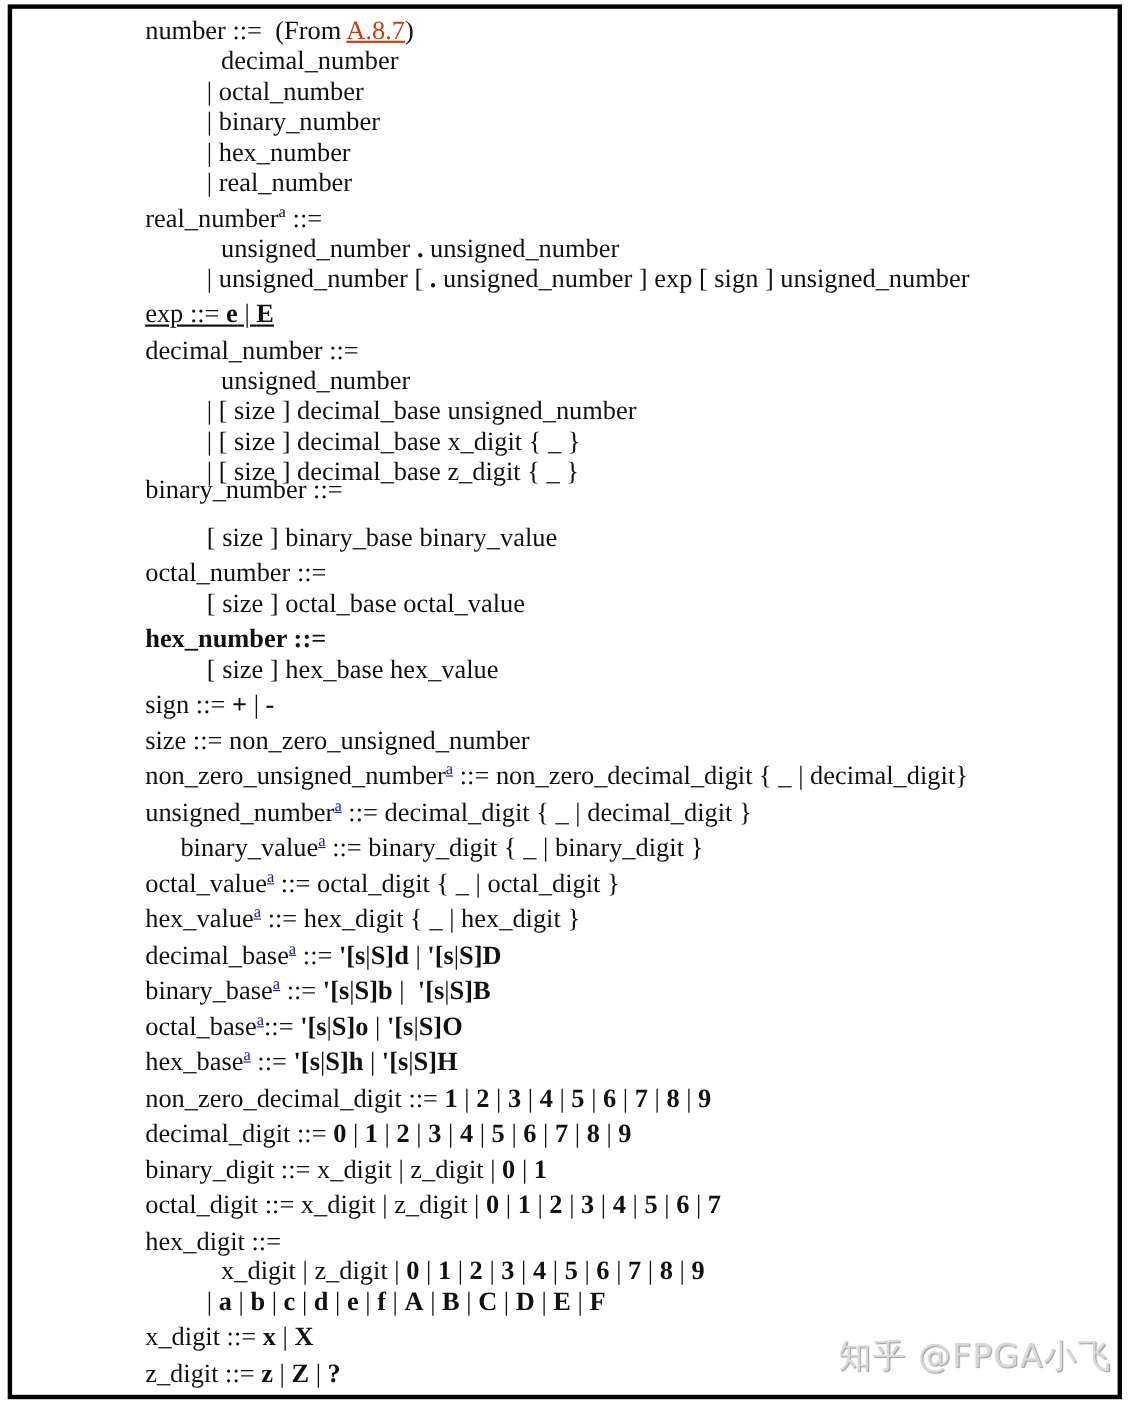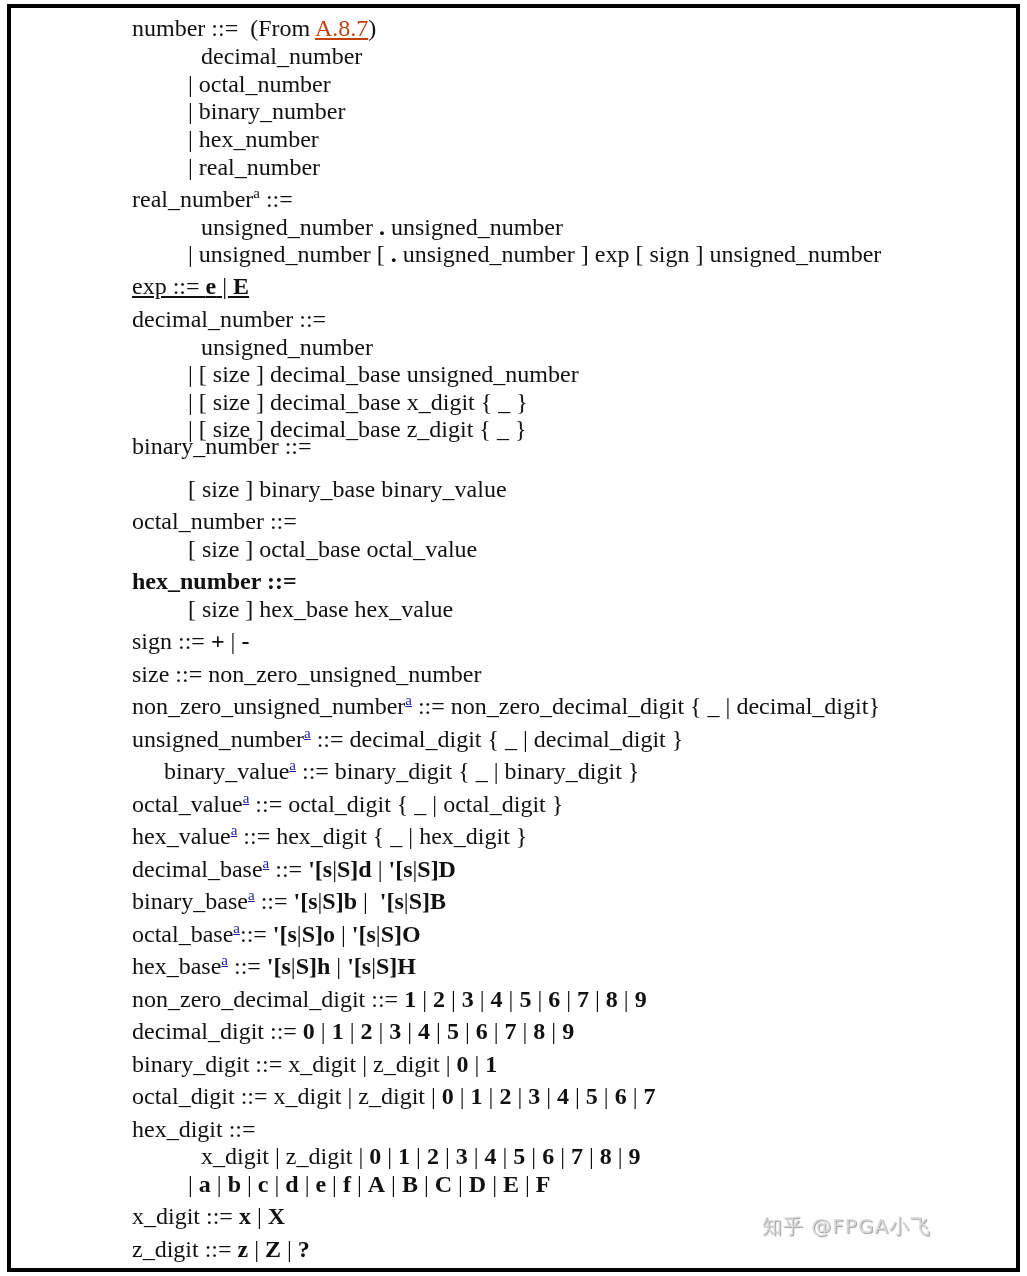--- a/index.html
+++ b/index.html
@@ -14,21 +14,21 @@
     font-size: 24px; color: #111;
   }
   .line { position: absolute; white-space: pre; line-height: 28px; }
   .seg-bold { font-weight: bold; }
   .seg-italic { }
   .seg-link { color: #c2410c; text-decoration: underline; cursor: pointer; }
   .seg-sup { font-size: 15px; vertical-align: 9px; line-height: 0; }
   .seg-sup.link { color: #1a1aa6; text-decoration: underline; cursor: pointer; }
   .watermark {
     position: absolute; left: 762px; top: 1213px;
-    font-family: "DejaVu Sans", sans-serif; font-size: 20px;
+    font-family: "DejaVu Sans", sans-serif; font-size: 30px;
     color: #d9d9d9; letter-spacing: 1px;
     text-shadow: 1px 1px 1px #9a9a9a;
   }
 </style>
 </head>
 <body>
 
 <div class="frame"></div>
 
 <div class="grammar" id="grammar">

